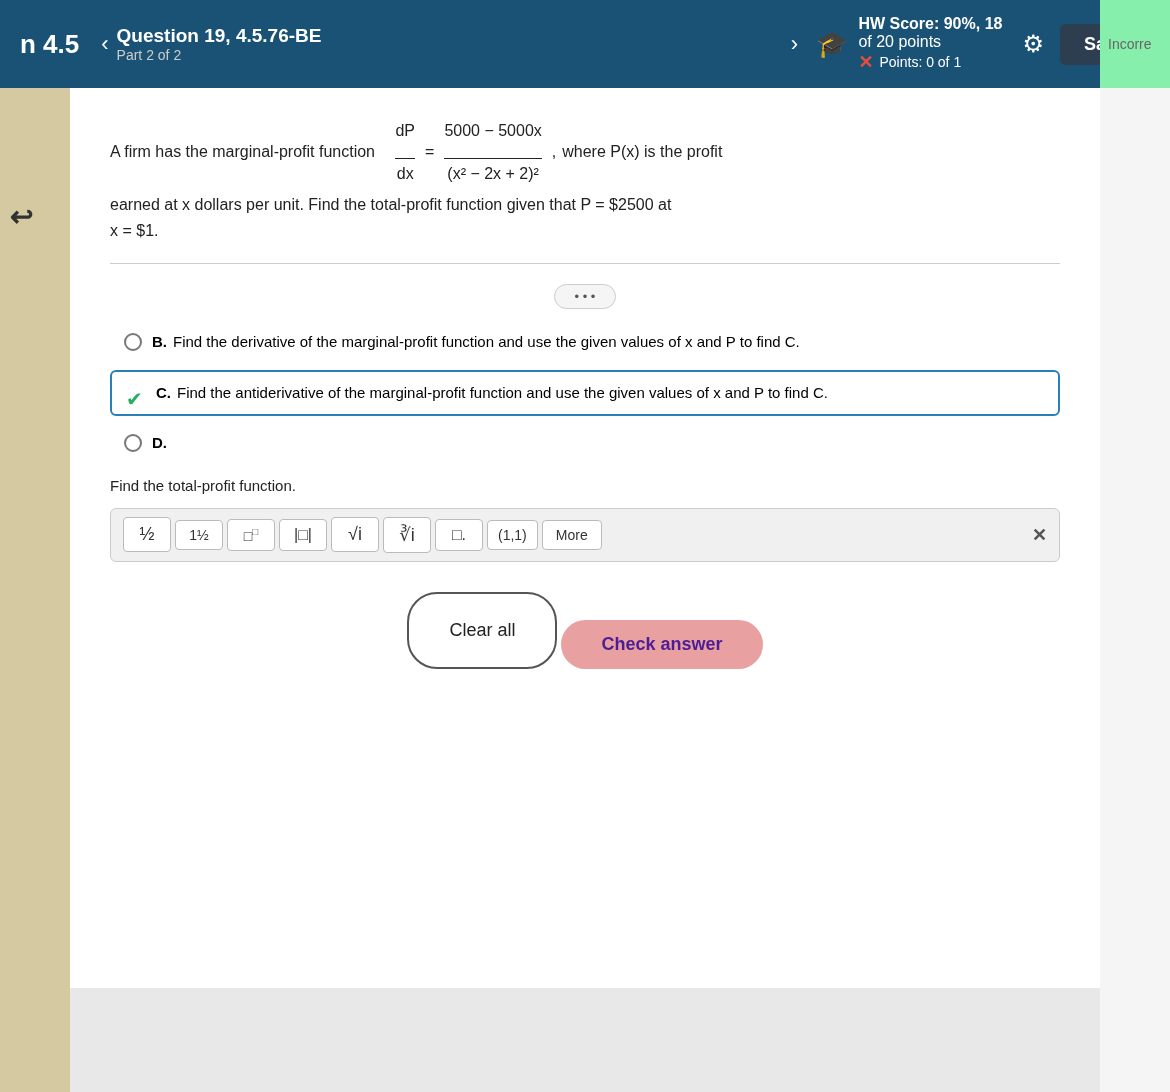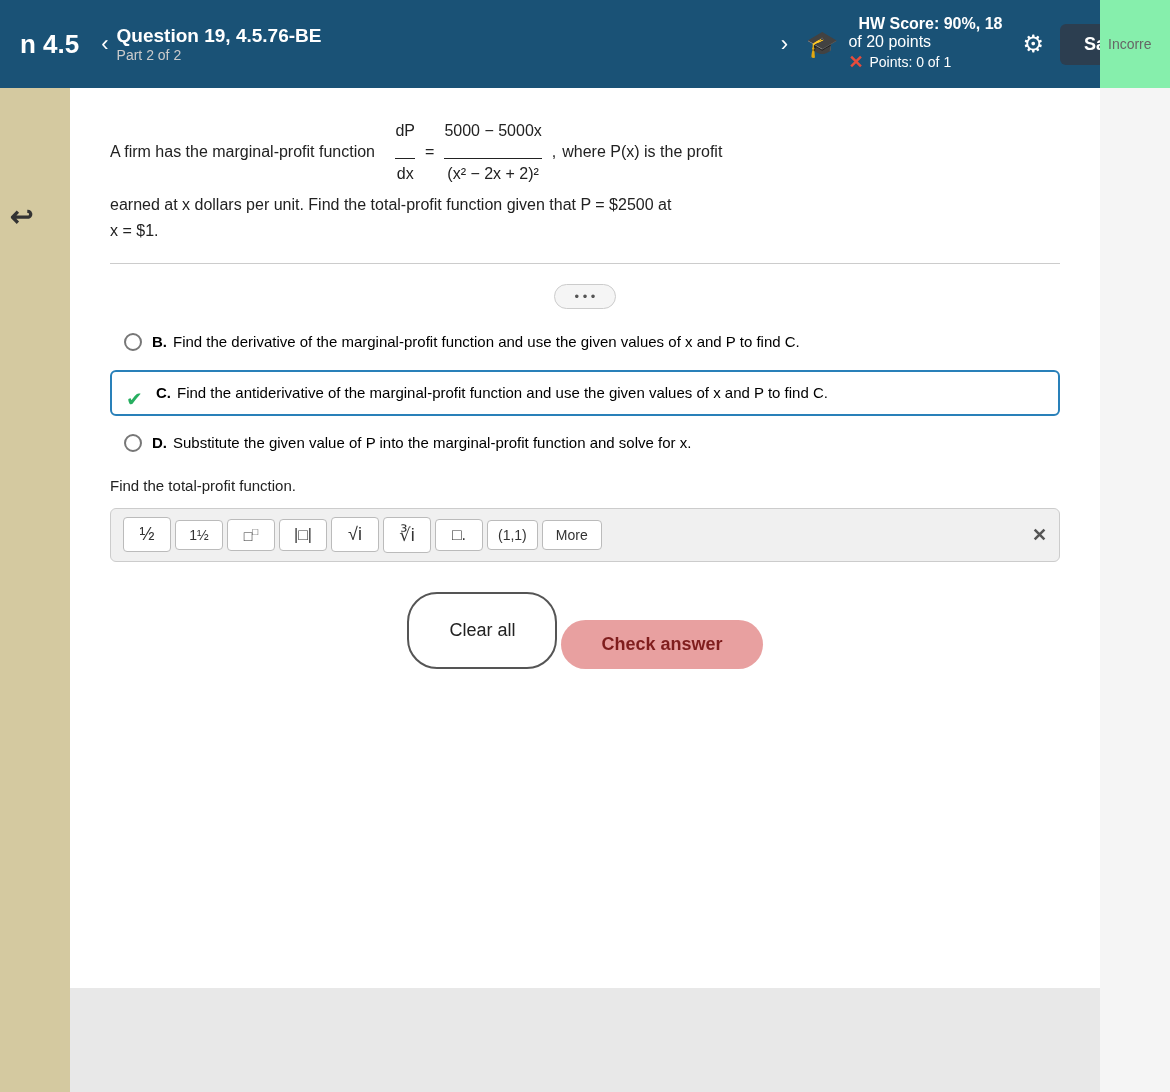--- a/index.html
+++ b/index.html
@@ -49,21 +49,20 @@
       color: #ccc;
     }
     .header-score {
       color: white;
       margin-right: 20px;
       text-align: left;
     }
     .header-score .hw-score {
       font-weight: bold;
       font-size: 16px;
-      margin-left: 10px;
     }
     .header-score .points {
       font-size: 14px;
       display: flex;
       align-items: center;
       gap: 6px;
     }
     .points-x {
       color: #e74c3c;
       font-size: 18px;
@@ -281,21 +280,21 @@
       color: #222;
     }
     .check-answer-btn {
       background: #e8a0a0;
       border: none;
       border-radius: 30px;
       padding: 14px 40px;
       font-size: 18px;
       font-weight: bold;
       cursor: pointer;
-      color: #7f1d1d;
+      color: #4c1d95;
       margin-top: 28px;
     }
 
     
     .left-sidebar {
       position: absolute;
       left: 0;
       top: 88px;
       width: 70px;
       background: #d4c9a0;
@@ -384,21 +383,20 @@
 
     <div class="choice-item selected">
       <span class="checkmark-icon">✔</span>
       <span class="choice-label">C.</span>
       <span>Find the antiderivative of the marginal-profit function and use the given values of x and P to find C.</span>
     </div>
 
     <div class="choice-item">
       <div class="radio-outer"></div>
       <span class="choice-label">D.</span>
-      <span>Substitute the given value of P into the marginal-profit function and solve for x.</span>
     </div>
 
   </div>
 
   <div class="find-label">Find the total-profit function.</div>
 
   <div class="math-toolbar">
     <button class="toolbar-btn">½</button>
     <button class="toolbar-btn" style="font-size:14px;">1½</button>
     <button class="toolbar-btn" style="font-size:14px;">□<sup>□</sup></button>

